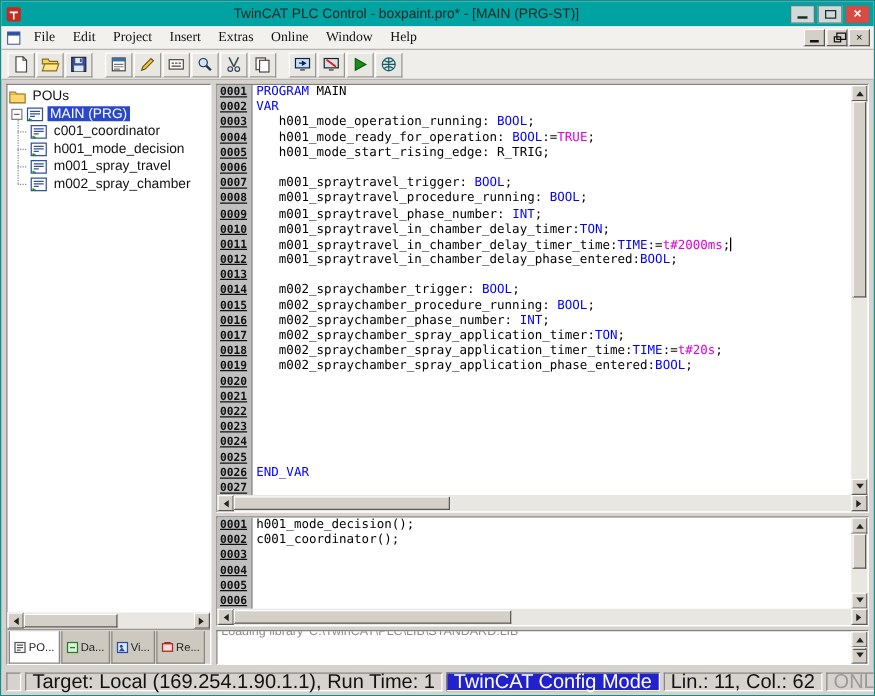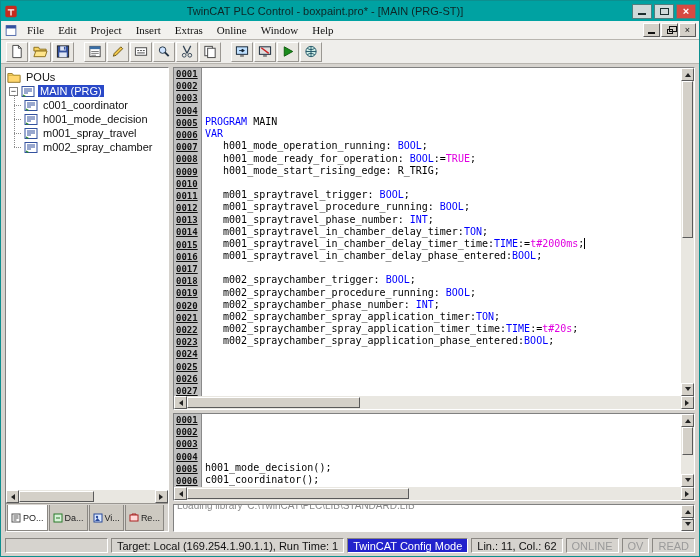--- a/index.html
+++ b/index.html
@@ -59,21 +59,21 @@
   .right-col{flex:1;display:flex;flex-direction:column;min-width:0;min-height:0;}
   .editor{display:flex;flex-direction:column;background:#fff;border:1px solid;border-color:#808080 #fff #fff #808080;min-height:0;}
   .editor.decl{flex:1;}
   .editor.impl{flex:0 0 88px;}
   .splitter{flex:0 0 3px;}
   .editor-main{flex:1;display:flex;min-height:0;overflow:hidden;}
   .code-area{flex:1;position:relative;overflow:hidden;}
   .code-area::before{content:"";position:absolute;left:0;top:0;bottom:0;width:27px;background:#c0c0c0;border-right:1px solid #8a8a8a;z-index:0;}
   .code-line{display:flex;height:12.2px;position:relative;z-index:1;}
   .line-num{flex:0 0 27px;font:bold 9px/12.2px "DejaVu Sans Mono","Liberation Mono",monospace;color:#111;padding-left:2px;text-decoration:underline;}
-  .line-text{white-space:pre;padding-left:4px;font:10px/12.2px "DejaVu Sans Mono","Liberation Mono",monospace;color:#000;margin-top:48px;}
+  .line-text{white-space:pre;padding-left:4px;font:10px/12.2px "DejaVu Sans Mono","Liberation Mono",monospace;color:#000;}
   .seg-p{color:#000;}
   .seg-k{color:var(--keyword,#0000ff);}
   .seg-m{color:var(--constant,#e000e0);}
   .caret{display:inline-block;width:1px;height:11px;background:#000;vertical-align:-2px;}
 
   
   .vscroll{flex:0 0 13px;display:flex;flex-direction:column;background:#e9e7e1;}
   .hscroll{flex:0 0 13px;display:flex;background:#e9e7e1;}
   .sb-btn{flex:0 0 13px;height:13px;background:#d4d0c8;border:1px solid;border-color:#fff #5a5a5a #5a5a5a #fff;display:flex;align-items:center;justify-content:center;}
   .sb-track{flex:1;position:relative;}
@@ -85,21 +85,21 @@
   .arr-down{border-top:4px solid #222;margin-bottom:-2px;}
   .arr-left{border-right:4px solid #222;margin-left:-2px;}
   .arr-right{border-left:4px solid #222;margin-right:-2px;}
 
   
   .message-pane{flex:0 0 28px;display:flex;background:#fff;border:1px solid;border-color:#808080 #fff #fff #808080;overflow:hidden;}
   .msg-lines{flex:1;overflow:hidden;margin-top:-5px;padding:0 3px;}
   .msg-line{font-size:10px;line-height:11px;color:#8a8a8a;white-space:nowrap;}
 
   
-  .statusbar{flex:0 0 20px;display:flex;align-items:center;gap:3px;padding:1px 4px 3px 4px;background:#d6d3ce;font-size:11px;color:#111;}
+  .statusbar{flex:0 0 20px;display:flex;align-items:center;gap:3px;padding:1px 4px 3px 4px;background:#d6d3ce;font-size:16px;color:#111;}
   .sb-seg{border:1px solid;border-color:#8a8782 #fff #fff #8a8782;padding:0 5px;height:15px;line-height:14px;white-space:nowrap;}
   .sb-seg.spacer{flex:1;}
   .sb-seg.config{background:var(--config-mode-bg,#2222cc);color:#fff;}
   .sb-seg.dim{color:#9a9a9a;}
 </style>
 </head>
 <body>
 
 <div class="window">
 

